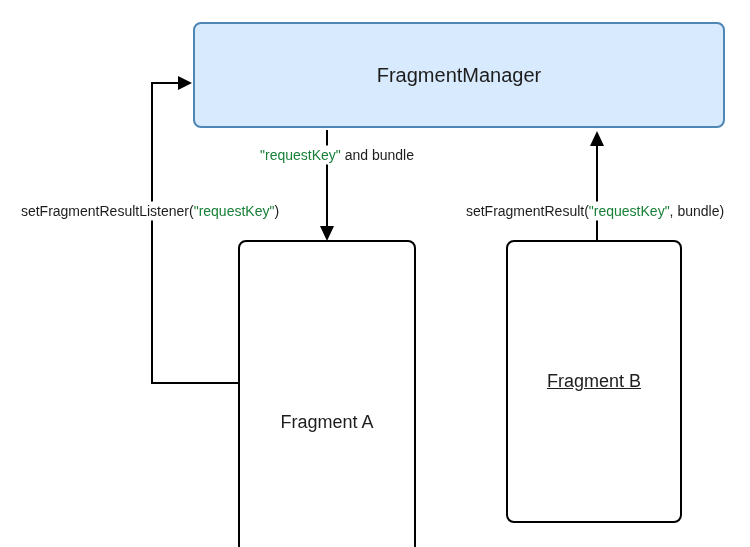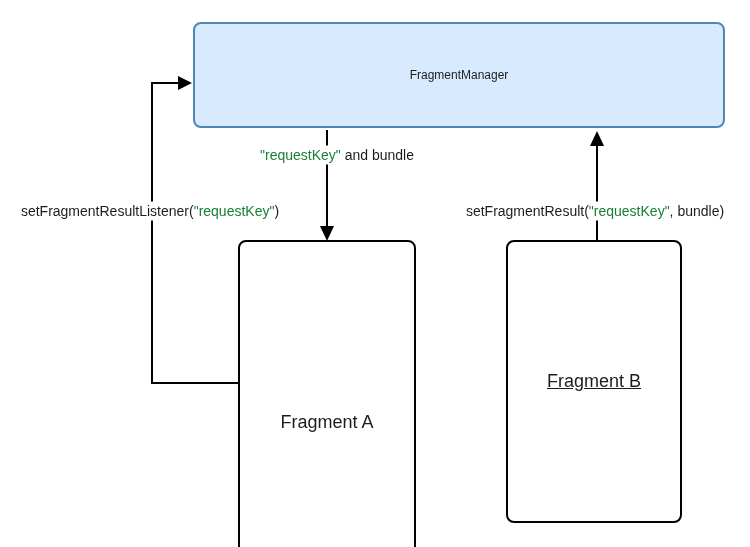--- a/index.html
+++ b/index.html
@@ -34,21 +34,21 @@
   .node{
     position:absolute;
     display:flex;align-items:center;justify-content:center;
     text-align:center;
   }
   .node-manager{
     left:193px;top:22px;width:532px;height:106px;
     background:var(--manager-fill);
     border:2px solid var(--manager-border);
     border-radius:8px;
-    font-size:12px;
+    font-size:20px;
   }
   .node-fragment{
     background:var(--fragment-fill);
     border:2px solid var(--fragment-border);
     border-radius:8px;
     font-size:18px;
   }
   .node-fragment-a{left:238px;top:240px;width:178px;height:364px;}
   .node-fragment-b{left:506px;top:240px;width:176px;height:283px;text-decoration:underline;}
   .edge-label{

